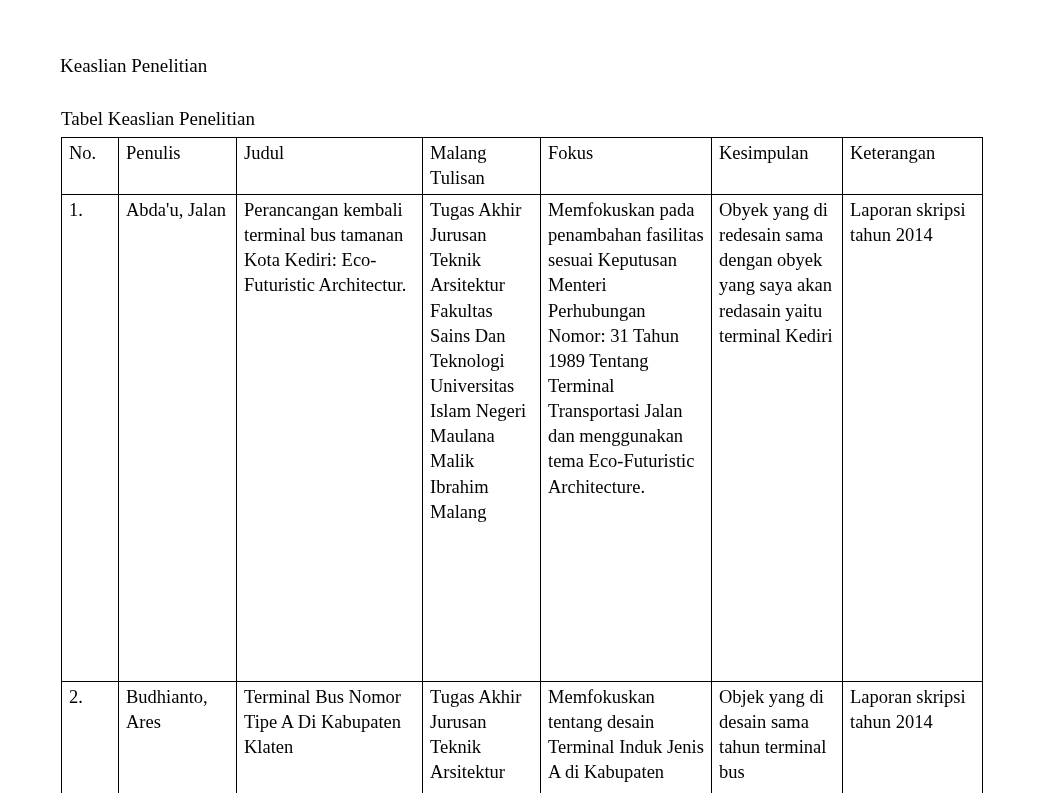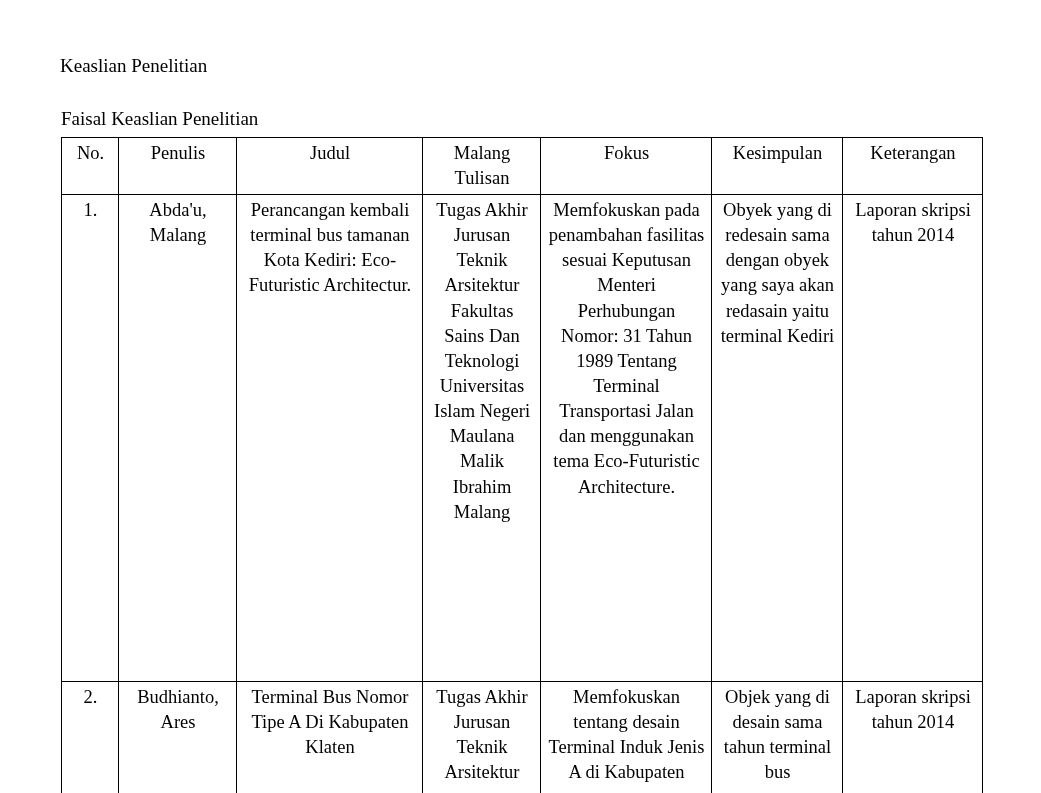--- a/index.html
+++ b/index.html
@@ -40,21 +40,21 @@
     margin-left: 1px;
   }
   table.research-table td,
   table.research-table th {
     border: 1px solid #000000;
     vertical-align: top;
     padding: 3px 6px 3px 7px;
     font-size: 18.5px;
     line-height: 1.36;
     font-weight: normal;
-    text-align: center;
+    text-align: left;
     font-family: "Liberation Serif", serif;
     word-wrap: break-word;
   }
   col.c-no      { width: 57px; }
   col.c-penulis { width: 118px; }
   col.c-judul   { width: 186px; }
   col.c-jenis   { width: 118px; }
   col.c-fokus   { width: 171px; }
   col.c-kesimp  { width: 131px; }
   col.c-ket     { width: 140px; }
@@ -62,21 +62,21 @@
   .row-1 td { height: 480px; }
   .row-2 td { height: 120px; }
 </style>
 </head>
 <body>
 
 <div class="page">
 
   <div class="section-heading">Keaslian Penelitian</div>
 
-  <div class="table-caption">Faisal Keaslian Penelitian</div>
+  <div class="table-caption">Tabel Keaslian Penelitian</div>
 
   <table class="research-table">
     <colgroup>
       <col class="c-no">
       <col class="c-penulis">
       <col class="c-judul">
       <col class="c-jenis">
       <col class="c-fokus">
       <col class="c-kesimp">
       <col class="c-ket">
@@ -88,21 +88,21 @@
         <th>Judul</th>
         <th>Malang Tulisan</th>
         <th>Fokus</th>
         <th>Kesimpulan</th>
         <th>Keterangan</th>
       </tr>
     </thead>
     <tbody>
       <tr class="row-1">
         <td>1.</td>
-        <td>Abda'u, Malang</td>
+        <td>Abda'u, Jalan</td>
         <td>Perancangan kembali terminal bus tamanan Kota Kediri: Eco-Futuristic Architectur.</td>
         <td>Tugas Akhir Jurusan Teknik Arsitektur Fakultas Sains Dan Teknologi Universitas Islam Negeri Maulana Malik Ibrahim Malang</td>
         <td>Memfokuskan pada penambahan fasilitas sesuai Keputusan Menteri Perhubungan Nomor: 31 Tahun 1989 Tentang Terminal Transportasi Jalan dan menggunakan tema Eco-Futuristic Architecture.</td>
         <td>Obyek yang di redesain sama dengan obyek yang saya akan redasain yaitu terminal Kediri</td>
         <td>Laporan skripsi tahun 2014</td>
       </tr>
       <tr class="row-2">
         <td>2.</td>
         <td>Budhianto, Ares</td>
         <td>Terminal Bus Nomor Tipe A Di Kabupaten Klaten</td>

